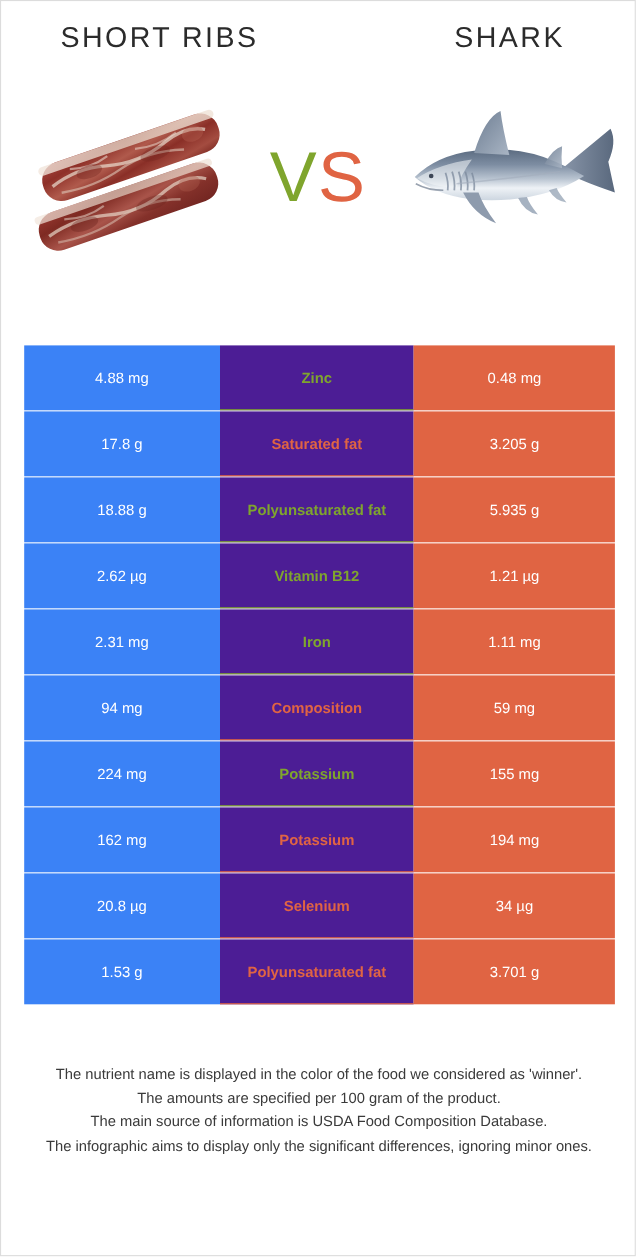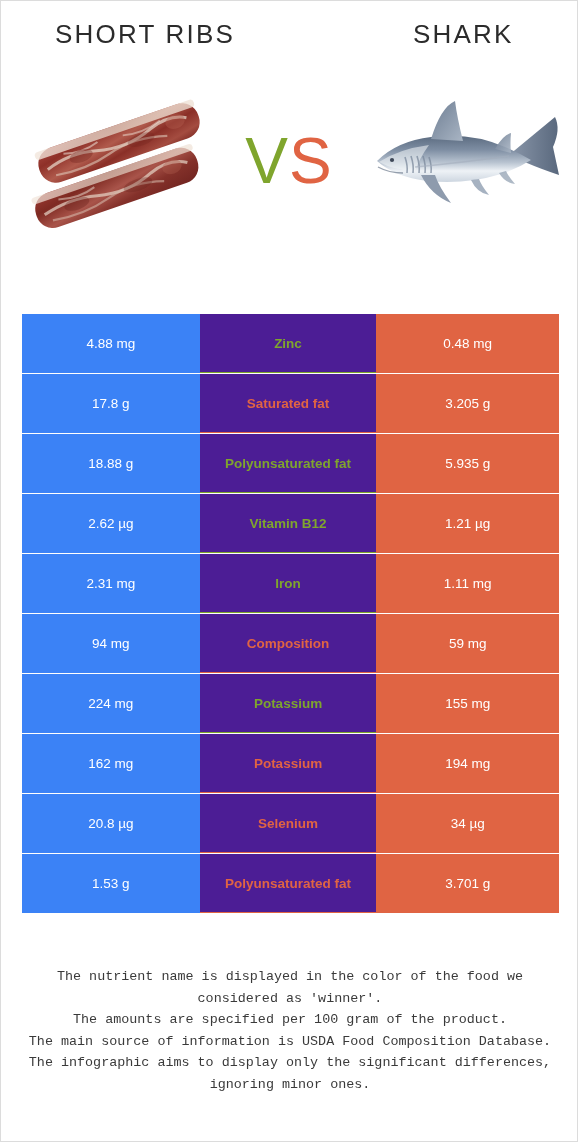--- a/index.html
+++ b/index.html
@@ -100,21 +100,21 @@
 
   
   .footer{
     position:absolute;left:0;top:965px;width:578px;
     text-align:center;
     font-size:13.4px;
     line-height:21.5px;
     color:#3a3a3a;
     padding:0 22px;
     box-sizing:border-box;
-    font-family:Liberation Mono, monospace;
+    font-family:Liberation Sans, sans-serif;
   }
   .footer div{margin:0;}
 </style>
 </head>
 <body>
 
 <div id="page">
 
   <div class="titles">
     <div class="title left">SHORT RIBS</div>

